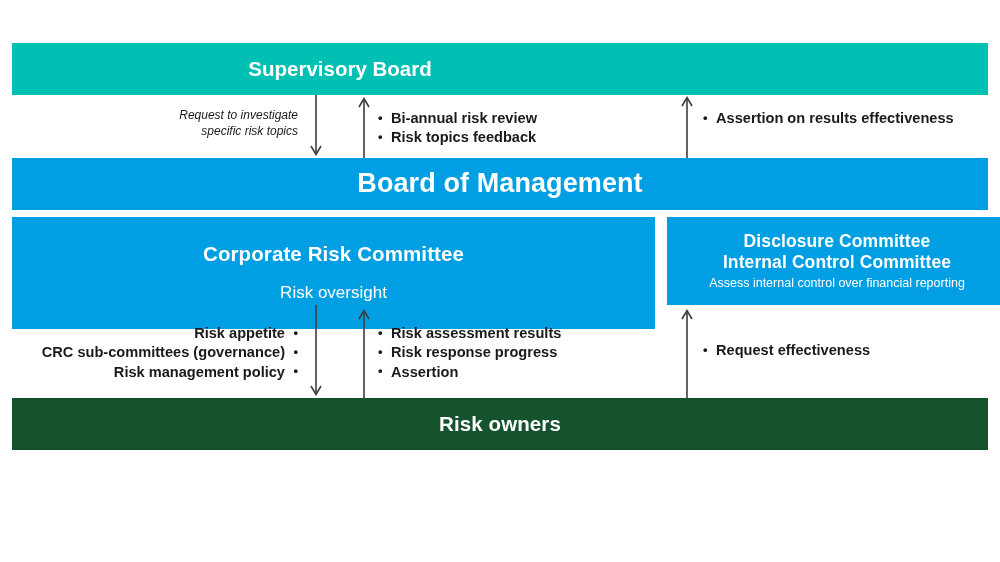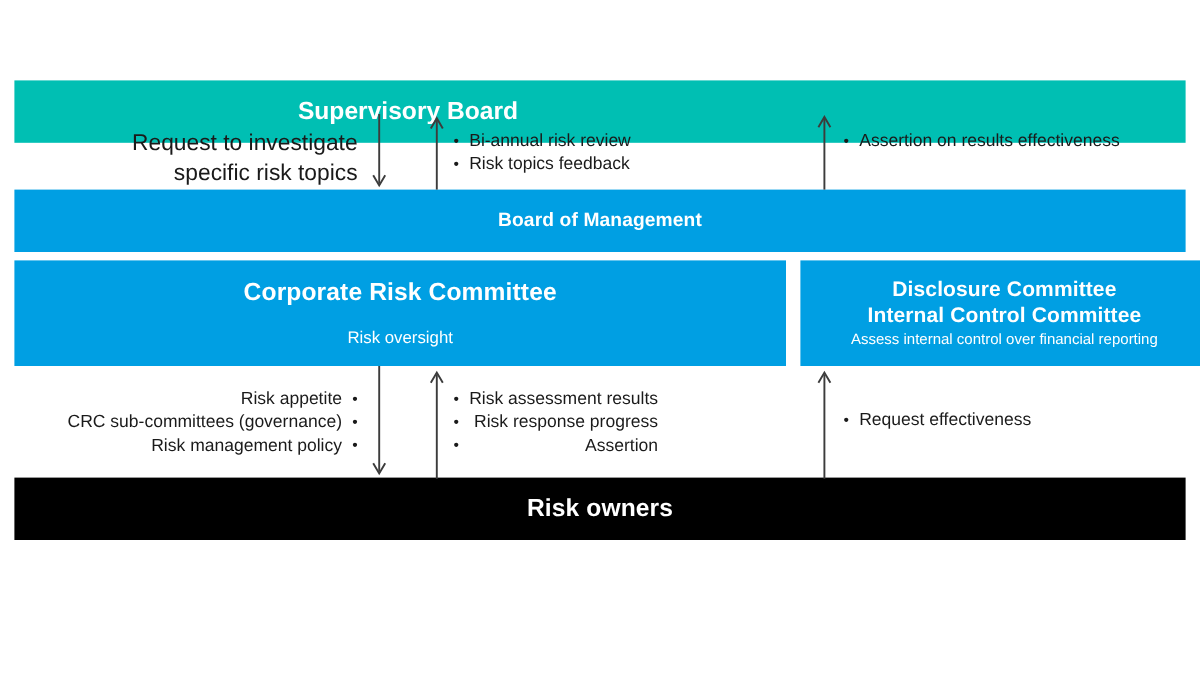--- a/index.html
+++ b/index.html
@@ -35,85 +35,87 @@
     letter-spacing: 0.1px;
     line-height: 1.18;
   }
   .band-sub {
     font-weight: normal;
     line-height: 1.2;
   }
 
   .teal  { background: #00bfb3; }
   .blue  { background: #009fe3; }
-  .navy  { background: #000000; }
+  .navy  { background: #14532d; }
 
   
   #supervisory-board {
-    left: 12px;  top: 43px;  width: 976px; height: 52px; margin-top: 24px;
+    left: 12px;  top: 43px;  width: 976px; height: 52px;
   }
   
   .band-label {
     position: absolute;
     top: 0;
     height: 100%;
     display: flex;
     align-items: center;
     justify-content: center;
     font-weight: bold;
     font-size: 20.5px;
     color: #ffffff;
   }
   #label-supervisory { left: 0px;   width: 656px; }
   #label-audit       { left: 656px; width: 320px; }
 
   
   #board-of-management {
     left: 12px; top: 158px; width: 976px; height: 52px;
   }
-  #board-of-management .band-title { font-size: 16px; }
+  #board-of-management .band-title { font-size: 27px; }
 
   
   #corporate-risk-committee {
-    left: 12px; top: 217px; width: 643px; height: 88px;
+    left: 12px; top: 217px; width: 643px; height: 112px;
   }
   #corporate-risk-committee .band-title { font-size: 20.5px; }
-  #corporate-risk-committee .band-sub { font-size: 14px; margin-top: 17px; }
+  #corporate-risk-committee .band-sub { font-size: 17px; margin-top: 17px; }
 
   
   #disclosure-committee {
     left: 667px; top: 217px; width: 340px; height: 88px;
   }
   #disclosure-committee .band-title { font-size: 17.5px; }
   #disclosure-committee .band-sub { font-size: 12.5px; margin-top: 3px; }
 
   
   #risk-owners {
     left: 12px; top: 398px; width: 976px; height: 52px;
   }
   #risk-owners .band-title { font-size: 20.5px; }
 
   
   .note {
     position: absolute;
     color: #1a1a1a;
-    font-size: 19px;
+    font-size: 12px;
     line-height: 1.31;
     white-space: pre-line;
+    font-style: italic;
   }
   .note.right-align { text-align: right; }
 
   .bullet-list {
     position: absolute;
     margin: 0;
     padding: 0;
     list-style: none;
     color: #1a1a1a;
     font-size: 14.6px;
     line-height: 1.32;
+    font-weight: bold;
   }
   .bullet-list li {
     position: relative;
     padding-left: 13px;
     white-space: nowrap;
   }
   .bullet-list li::before {
     content: "\2022";
     position: absolute;
     left: 0;
@@ -181,21 +183,21 @@
   <ul class="bullet-list" style="left: 703px; top: 109px;">
     <li>Assertion on results effectiveness</li>
   </ul>
 
   <ul class="bullet-list trailing" style="left: 28px; top: 324px; width: 270px;">
     <li>Risk appetite</li>
     <li>CRC sub-committees (governance)</li>
     <li>Risk management policy</li>
   </ul>
 
-  <ul class="bullet-list" style="left: 378px; top: 324px; text-align: right;">
+  <ul class="bullet-list" style="left: 378px; top: 324px;">
     <li>Risk assessment results</li>
     <li>Risk response progress</li>
     <li>Assertion</li>
   </ul>
 
   <ul class="bullet-list" style="left: 703px; top: 341px;">
     <li>Request effectiveness</li>
   </ul>
 
   <svg class="arrow" style="left: 305px; top: 95px;" width="22" height="64" viewBox="0 0 22 64">

